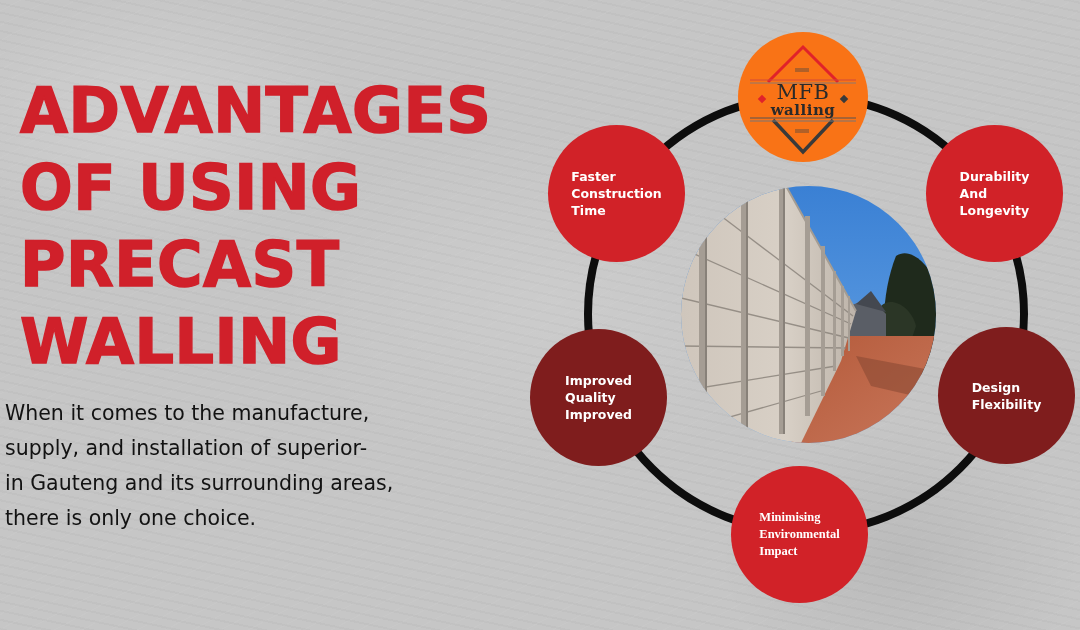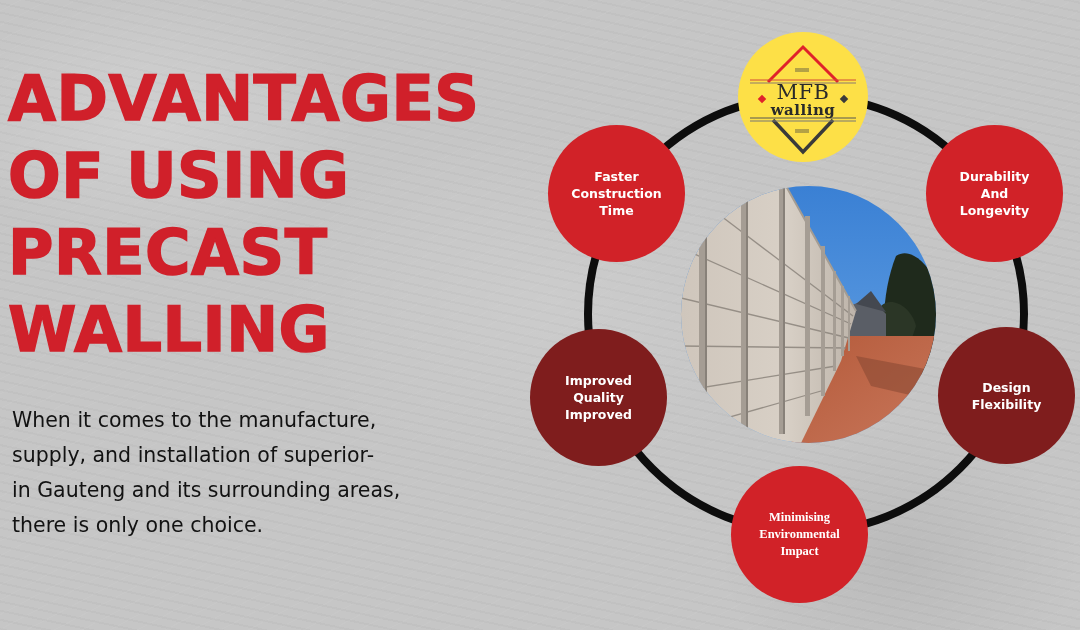--- a/index.html
+++ b/index.html
@@ -11,30 +11,30 @@
       radial-gradient(ellipse 260px 200px at 900px 560px, rgba(0,0,0,0.06), transparent 70%),
       radial-gradient(ellipse 400px 250px at 550px 300px, rgba(255,255,255,0.10), transparent 70%),
       repeating-linear-gradient(12deg, rgba(0,0,0,0.025) 0 2px, transparent 2px 9px),
       repeating-linear-gradient(-28deg, rgba(255,255,255,0.04) 0 1px, transparent 1px 13px),
       #c6c6c6;
   }
   .stage { position: absolute; inset: 0; }
 
   
   .headline {
-    position: absolute; left: 4px; top: 56px; margin: 4px;
+    position: absolute; left: 4px; top: 56px; margin: 16px;
     color: #d0202a;
     font-family: "DejaVu Sans", sans-serif;
     font-weight: 900; font-size: 62px; line-height: 77px;
     letter-spacing: 0.5px;
     -webkit-text-stroke: 1.5px #d0202a;
   }
   .headline span { display: block; white-space: nowrap; }
   .body-copy {
-    position: absolute; left: 5px; top: 396px; width: 520px; margin: 7px;
+    position: absolute; left: 5px; top: 396px; width: 520px; margin: 0;
     color: #121212;
     font-family: "DejaVu Sans", sans-serif;
     font-size: 20.5px; line-height: 35px;
   }
   .body-copy .line { display: block; white-space: nowrap; }
   .body-copy .cta { font-weight: bold; }
 
   
   .ring {
     position: absolute; left: 584px; top: 92px;
@@ -42,37 +42,37 @@
     border: 8px solid #0d0d0d; box-sizing: content-box;
   }
   .photo {
     position: absolute; left: 681px; top: 186px; width: 255px; height: 257px;
     border-radius: 50%; overflow: hidden;
   }
   .photo svg { display: block; }
 
   .logo {
     position: absolute; left: 738px; top: 32px; width: 130px; height: 130px;
-    border-radius: 50%; background: #fde047; overflow: hidden;
+    border-radius: 50%; background: #f97316; overflow: hidden;
   }
   .logo svg { position: absolute; inset: 0; }
   .logo .mfb {
     position: absolute; left: 0; right: 0; top: 49px; text-align: center;
     font-family: "DejaVu Serif", serif; font-size: 21px; color: #2a2a2a; line-height: 22px;
     letter-spacing: 0.5px;
   }
   .logo .walling {
     position: absolute; left: 0; right: 0; top: 70px; text-align: center;
     font-family: "DejaVu Serif", serif; font-size: 15px; color: #2a2a2a; line-height: 16px;
     font-weight: bold; letter-spacing: 0.5px;
   }
 
   .node {
     position: absolute; width: 137px; height: 137px; border-radius: 50%;
-    display: flex; align-items: center; justify-content: center; text-align: center;
+    display: flex; align-items: center; justify-content: center; 
     color: #ffffff; font-family: "DejaVu Sans", sans-serif; font-weight: bold;
     font-size: 12.5px; line-height: 17px; box-sizing: border-box; padding: 0 10px;
   }
   .node.red { background: #d12228; }
   .node.dark { background: #7f1d1d; }
   .node .label span { display: block; }
 
   .n-faster  { left: 548px; top: 125px; }
   .n-durable { left: 926px; top: 125px; }
   .n-quality { left: 530px; top: 329px; }

